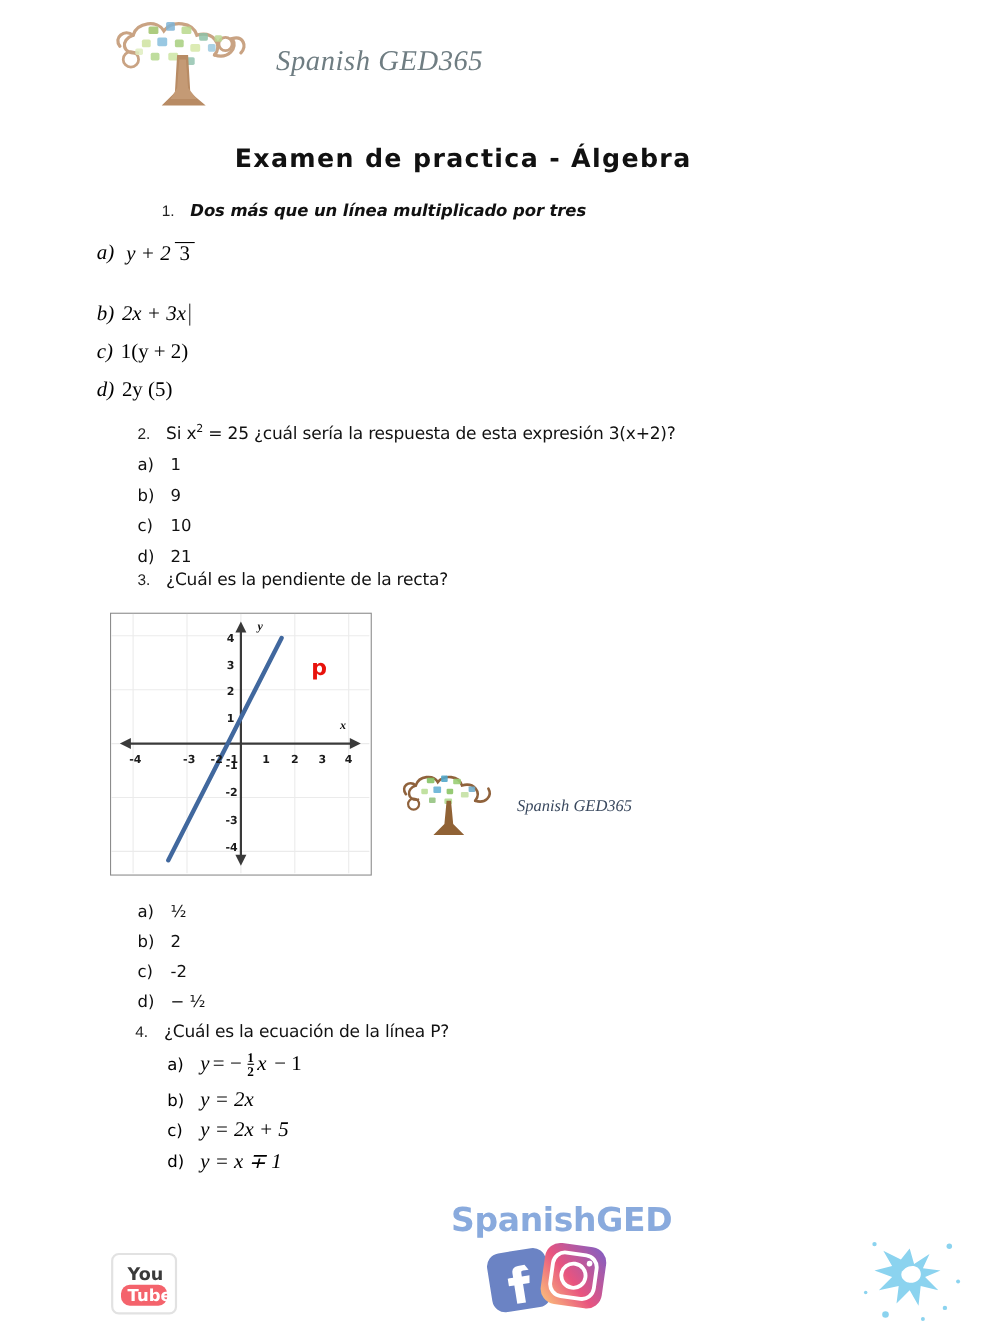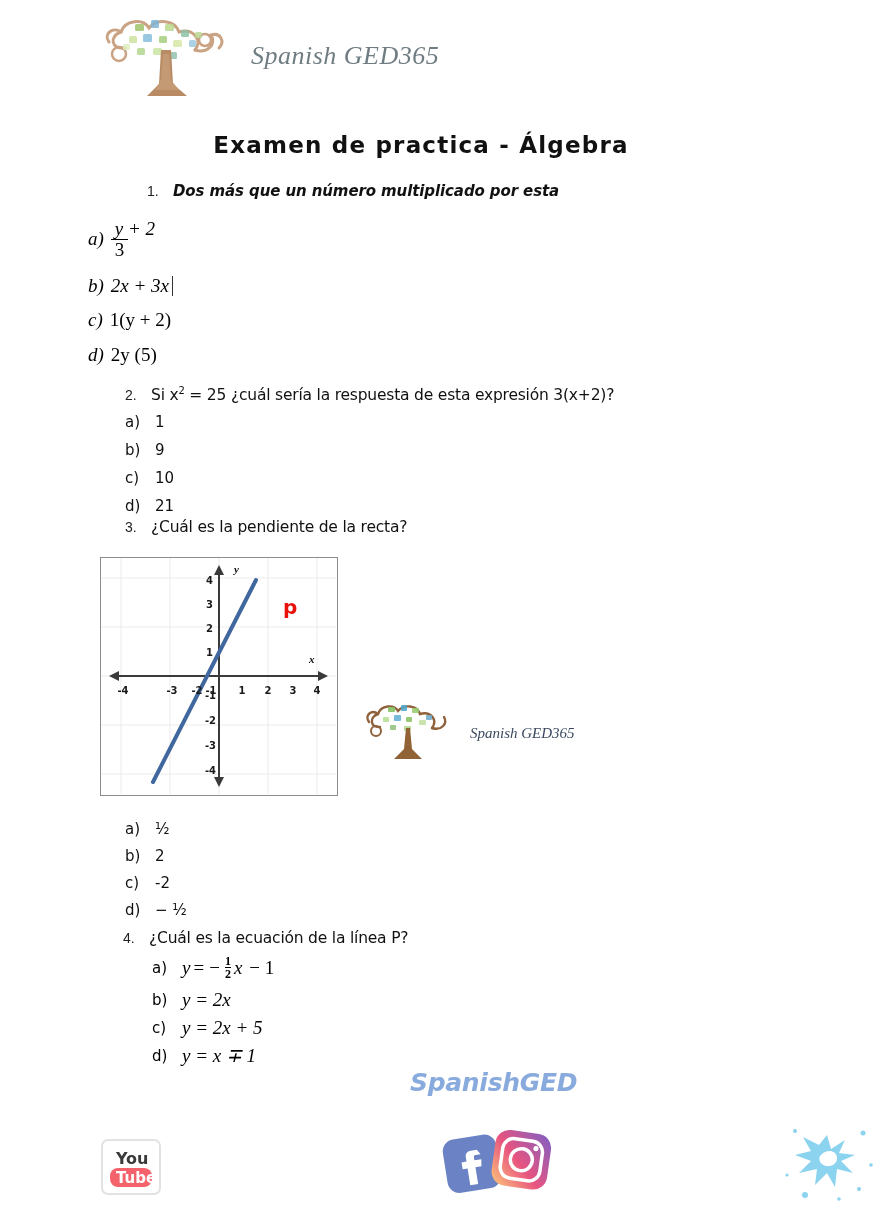--- a/index.html
+++ b/index.html
@@ -92,22 +92,21 @@
     display: flex;
     align-items: center;
     white-space: nowrap;
   }
   .math-opt .lbl {
     font-style: italic;
     margin-right: 7px;
   }
   .frac {
     display: inline-flex;
-    flex-direction: column;
-    align-items: flex-start;
+    align-items: flex-end;
     vertical-align: middle;
     line-height: 1.05;
   }
   .frac .num { padding: 0 4px; }
   .frac .den { padding: 0 4px; border-top: 1.4px solid #000; }
   .ital { font-style: italic; }
   .caret {
     display: inline-block;
     width: 1px;
     height: 20px;
@@ -189,27 +188,26 @@
     font-size: 15px;
     color: #2f3f56;
     margin-left: 2px;
     white-space: nowrap;
   }
 
   
   .footer-brand {
     position: absolute;
     left: 410px;
-    top: 1068px;
+    top: 1092px;
     font-family: "DejaVu Sans", sans-serif;
     font-weight: bold;
-    font-size: 25px;
+    font-size: 30px;
     color: #89aadd;
     letter-spacing: -0.3px;
-    font-style: italic;
   }
   .yt-icon {
     position: absolute;
     left: 100px;
     top: 1138px;
     width: 62px;
     height: 58px;
   }
   .social-icons {
     position: absolute;
@@ -260,21 +258,21 @@
       <path d="M68 44 L66 70 L60 80 L84 80 L76 70 L74 44 Z" fill="#c49a75"></path>
     </g>
   </svg>
   <div class="brand-text">Spanish GED365</div>
 </div>
 
 <div class="exam-title">Examen de practica - Álgebra</div>
 
 <div class="q-row" style="left:147px; top:182px;">
   <span class="q-num">1.</span>
-  <span class="q-text-1">Dos más que un número multiplicado por esta</span>
+  <span class="q-text-1">Dos más que un línea multiplicado por tres</span>
 </div>
 
 <div class="math-opt" style="left:88px; top:219px;">
   <span class="lbl">a)</span>
   <span class="frac">
     <span class="num ital">y + 2</span>
     <span class="den">3</span>
   </span>
 </div>
 

